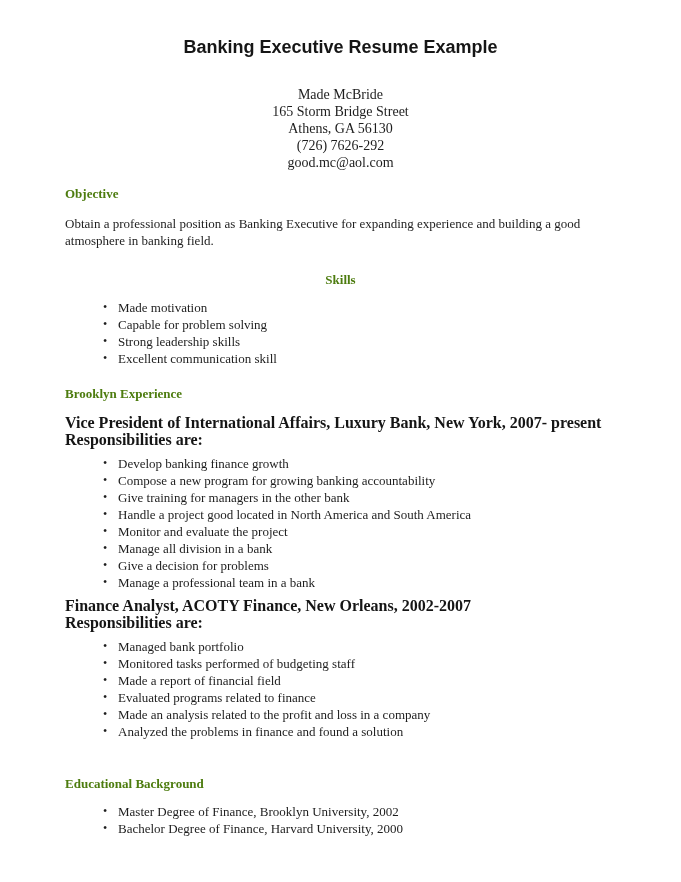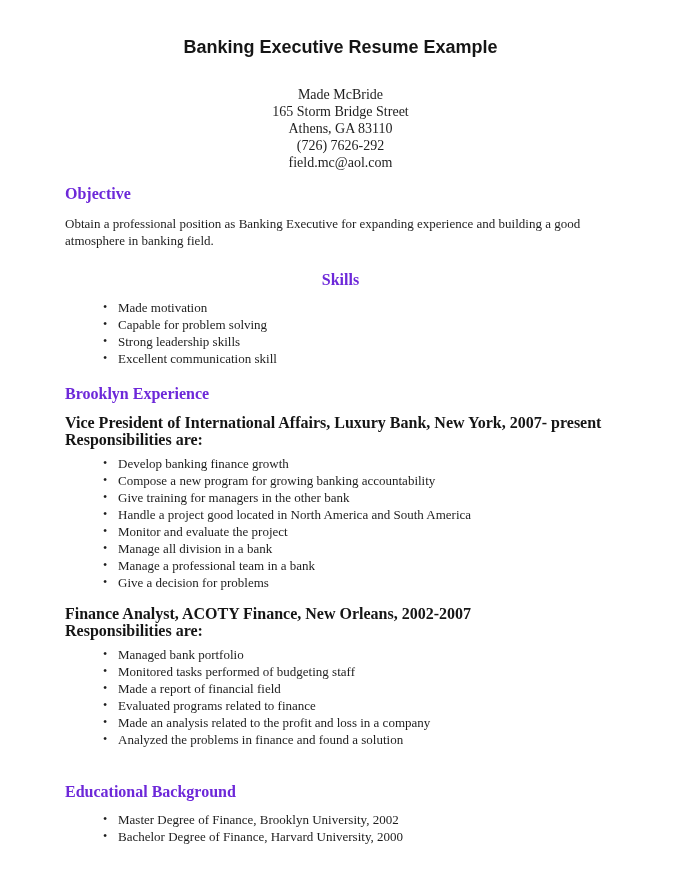--- a/index.html
+++ b/index.html
@@ -27,25 +27,25 @@
     margin: 0 0 28px 0;
     color: #161616;
   }
   .contact {
     text-align: center;
     font-size: 14px;
     line-height: 17px;
     margin: 0;
   }
   .sec-h {
-    font-size: 16px;
+    font-size: 13px;
     line-height: 24px;
     font-weight: bold;
     margin: 0;
-    color: #6d28d9;
+    color: #4d7c0f;
   }
   .sec-objective .sec-h { margin-top: 11px; }
   .sec-skills .sec-h { margin-top: 19px; text-align: center; }
   .sec-experience .sec-h { margin-top: 15px; }
   .sec-education .sec-h { margin-top: 32px; }
   .body-text {
     font-size: 13px;
     line-height: 17px;
     margin: 9px 0 0 0;
     max-width: 551px;
@@ -53,21 +53,21 @@
   .job-head {
     margin-top: 8px;
   }
   .job-head p {
     font-size: 16px;
     line-height: 17px;
     font-weight: bold;
     margin: 0;
     color: #151515;
   }
-  .job + .job .job-head { margin-top: 14px; }
+  .job + .job .job-head { margin-top: 6px; }
   ul.bullets {
     list-style: none;
     margin: 7px 0 0 0;
     padding: 0 0 0 53px;
     font-size: 13px;
     line-height: 17px;
   }
   ul.bullets li {
     position: relative;
   }
@@ -82,23 +82,23 @@
 </head>
 <body>
 
 <div class="page">
 
   <h1 class="doc-title">Banking Executive Resume Example</h1>
 
   <div class="contact">
     <div>Made McBride</div>
     <div>165 Storm Bridge Street</div>
-    <div>Athens, GA 83110</div>
+    <div>Athens, GA 56130</div>
     <div>(726) 7626-292</div>
-    <div>field.mc@aol.com</div>
+    <div>good.mc@aol.com</div>
   </div>
 
   <section class="sec-objective">
     <h2 class="sec-h">Objective</h2>
     <p class="body-text">Obtain a professional position as Banking Executive for expanding experience and building a good atmosphere in banking field.</p>
   </section>
 
   <section class="sec-skills">
     <h2 class="sec-h">Skills</h2>
     <ul class="bullets">
@@ -119,22 +119,22 @@
         <p>Responsibilities are:</p>
       </div>
       <ul class="bullets">
 
       <li>Develop banking finance growth</li>
           <li>Compose a new program for growing banking accountability</li>
           <li>Give training for managers in the other bank</li>
           <li>Handle a project good located in North America and South America</li>
           <li>Monitor and evaluate the project</li>
           <li>Manage all division in a bank</li>
+          <li>Give a decision for problems</li>
           <li>Manage a professional team in a bank</li>
-          <li>Give a decision for problems</li>
         </ul>
     </div>
 
     <div class="job">
       <div class="job-head">
         <p>Finance Analyst, ACOTY Finance, New Orleans, 2002-2007</p>
         <p>Responsibilities are:</p>
       </div>
       <ul class="bullets">
 

